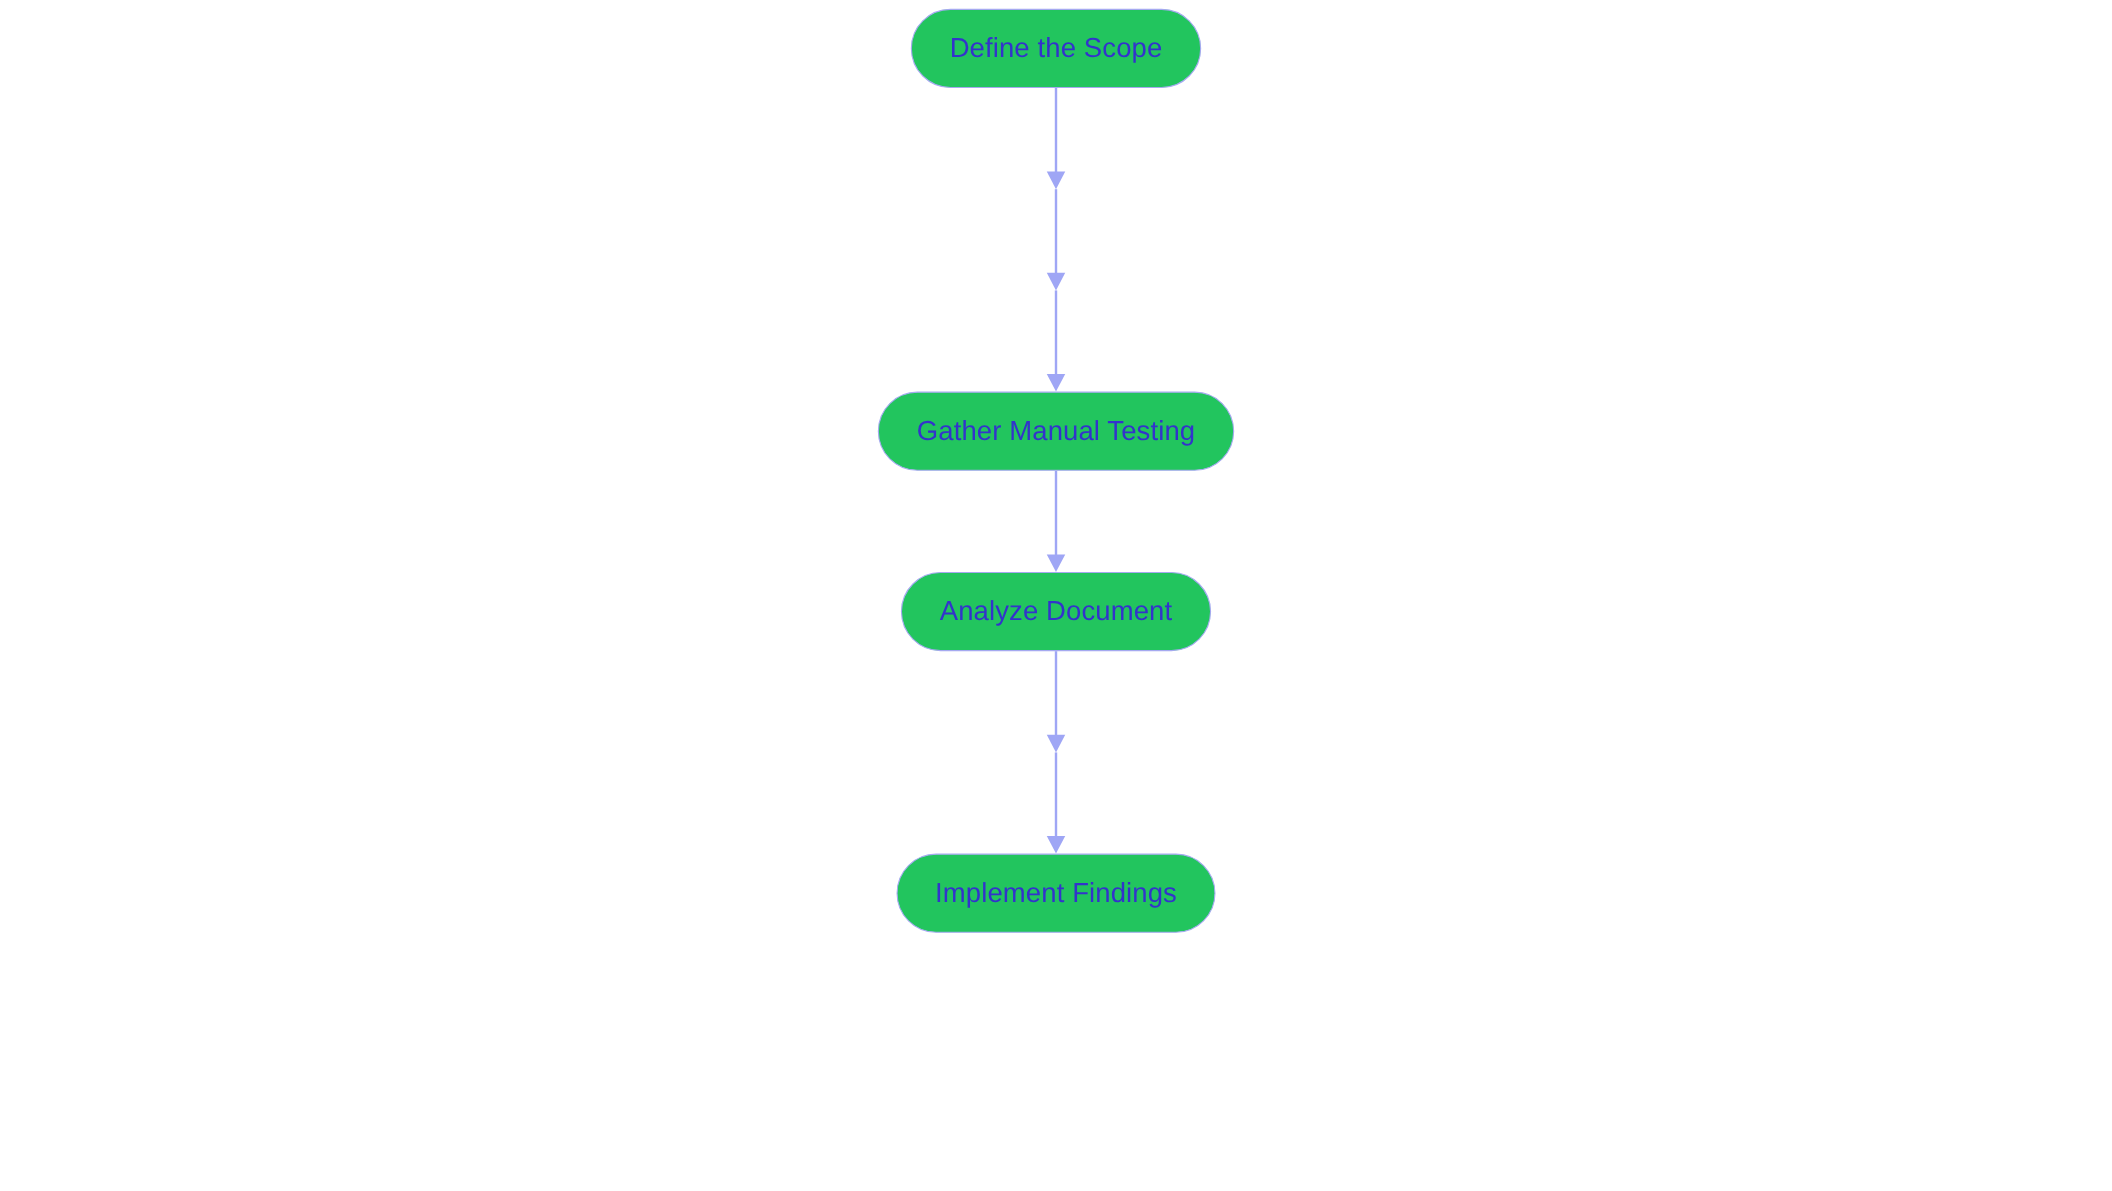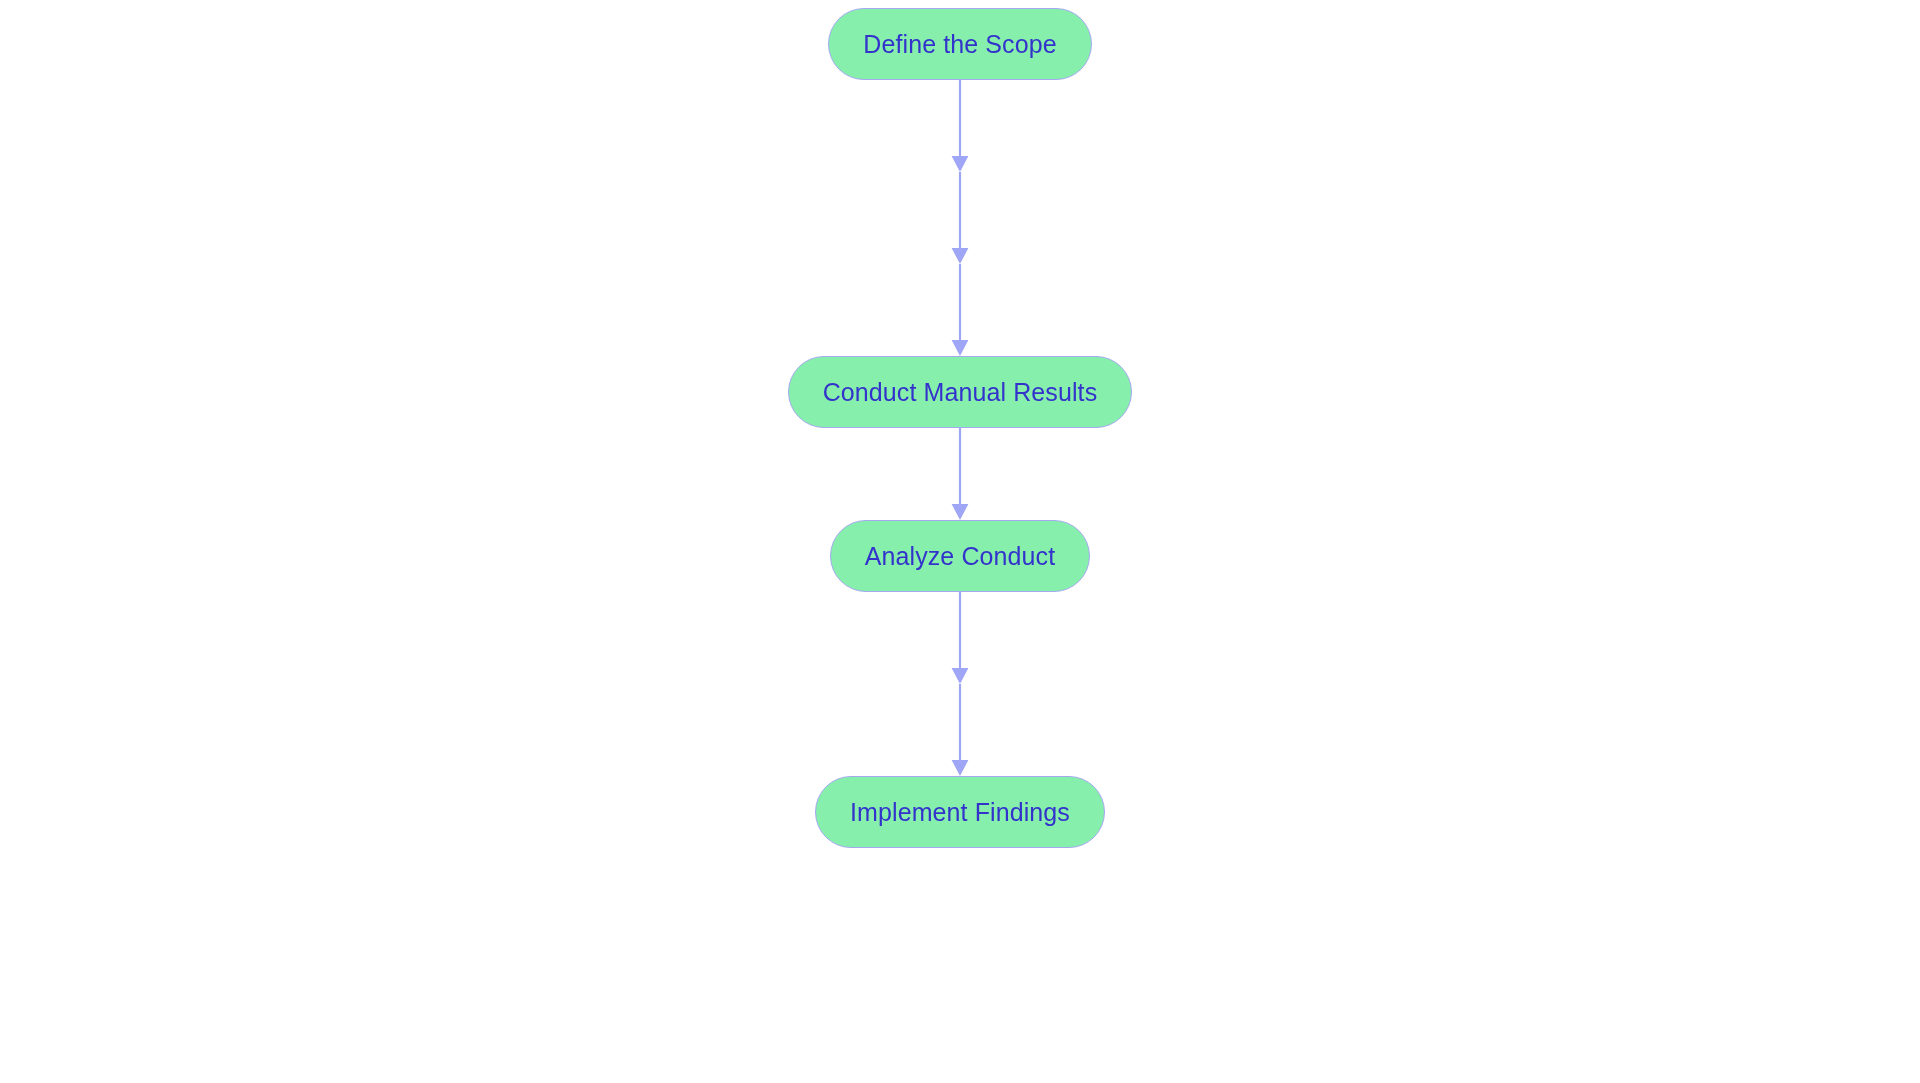--- a/index.html
+++ b/index.html
@@ -31,21 +31,21 @@
     display: flex;
     flex-direction: column;
     align-items: center;
     justify-content: flex-start;
   }
 
   .node {
     box-sizing: border-box;
     height: 72px;
     border-radius: 36px;
-    background: #86efac;
+    background: #22c55e;
     border: 1.4px solid #a5a9f0;
     color: #3333cc;
     display: flex;
     align-items: center;
     justify-content: center;
     padding: 0 34px;
     font-size: 25px;
     font-weight: 400;
     letter-spacing: 0.1px;
     white-space: nowrap;
@@ -94,32 +94,32 @@
 
 
     <div class="connector">
       <svg viewBox="0 0 24 92" xmlns="http://www.w3.org/2000/svg" aria-hidden="true">
         <line x1="12" y1="0" x2="12" y2="78" stroke="#9fa6f5" stroke-width="2.2"></line>
         <polygon points="12,92 3.6,76 20.4,76" fill="#9fa6f5"></polygon>
       </svg>
     </div>
 
     <div class="node">
-      <span>Conduct Manual Results</span>
+      <span>Gather Manual Testing</span>
     </div>
 
     <div class="connector">
       <svg viewBox="0 0 24 92" xmlns="http://www.w3.org/2000/svg" aria-hidden="true">
         <line x1="12" y1="0" x2="12" y2="78" stroke="#9fa6f5" stroke-width="2.2"></line>
         <polygon points="12,92 3.6,76 20.4,76" fill="#9fa6f5"></polygon>
       </svg>
     </div>
 
     <div class="node">
-      <span>Analyze Conduct</span>
+      <span>Analyze Document</span>
     </div>
 
     <div class="connector">
       <svg viewBox="0 0 24 92" xmlns="http://www.w3.org/2000/svg" aria-hidden="true">
         <line x1="12" y1="0" x2="12" y2="78" stroke="#9fa6f5" stroke-width="2.2"></line>
         <polygon points="12,92 3.6,76 20.4,76" fill="#9fa6f5"></polygon>
       </svg>
     </div>
 
 

